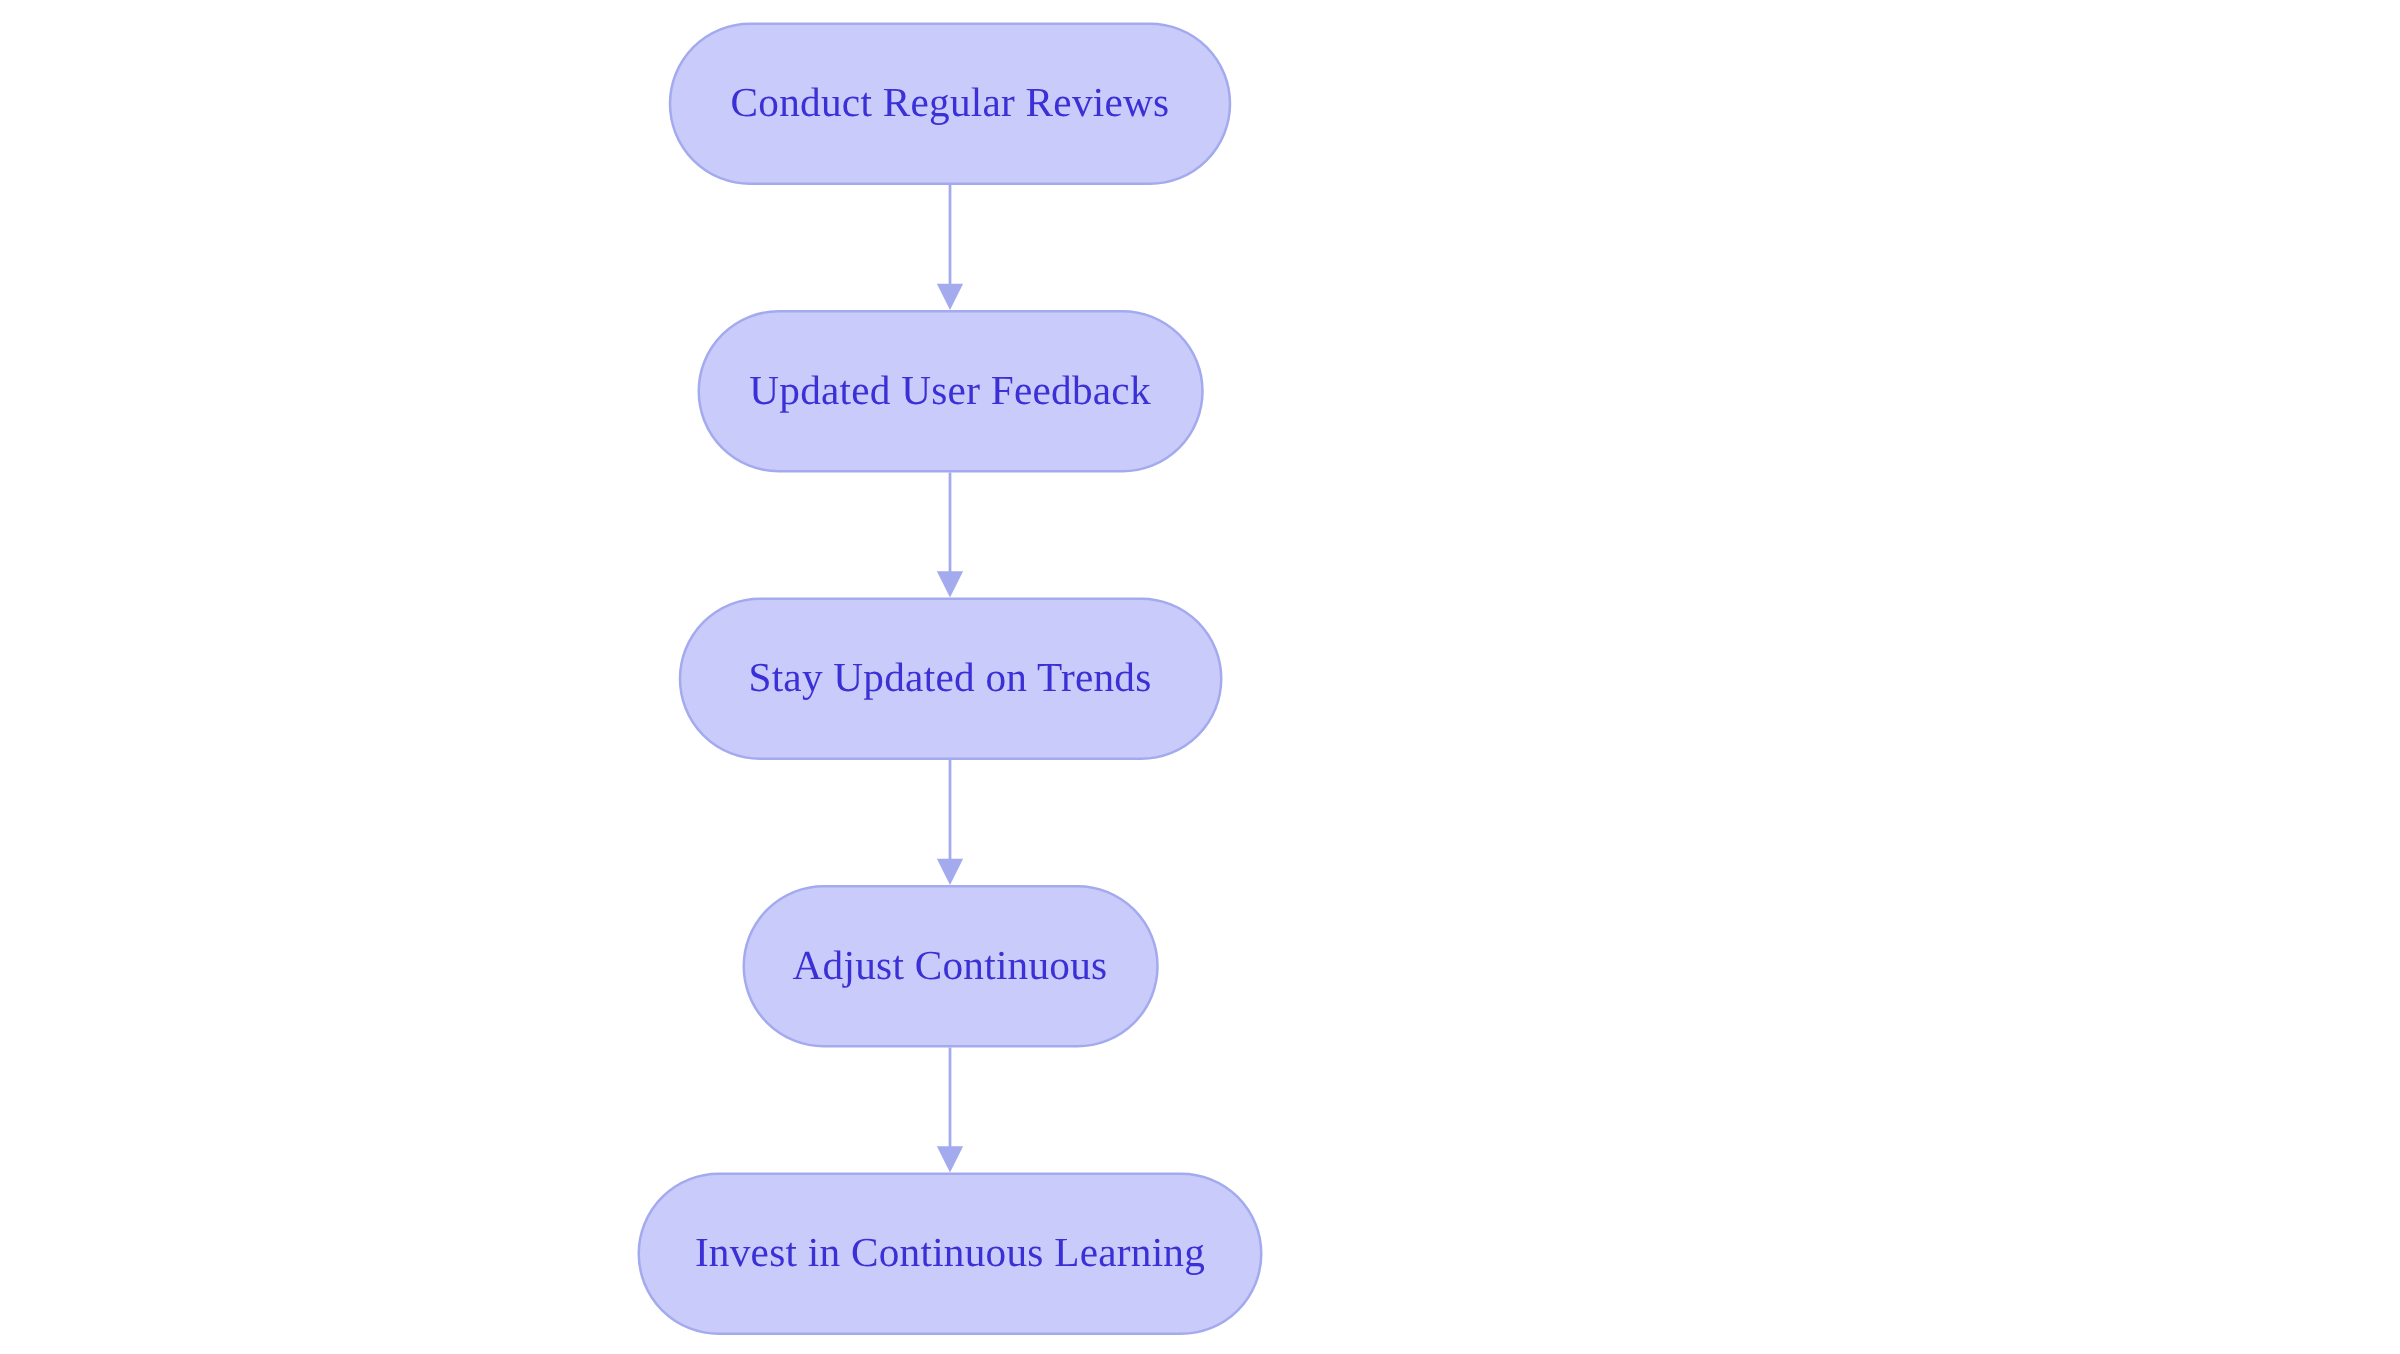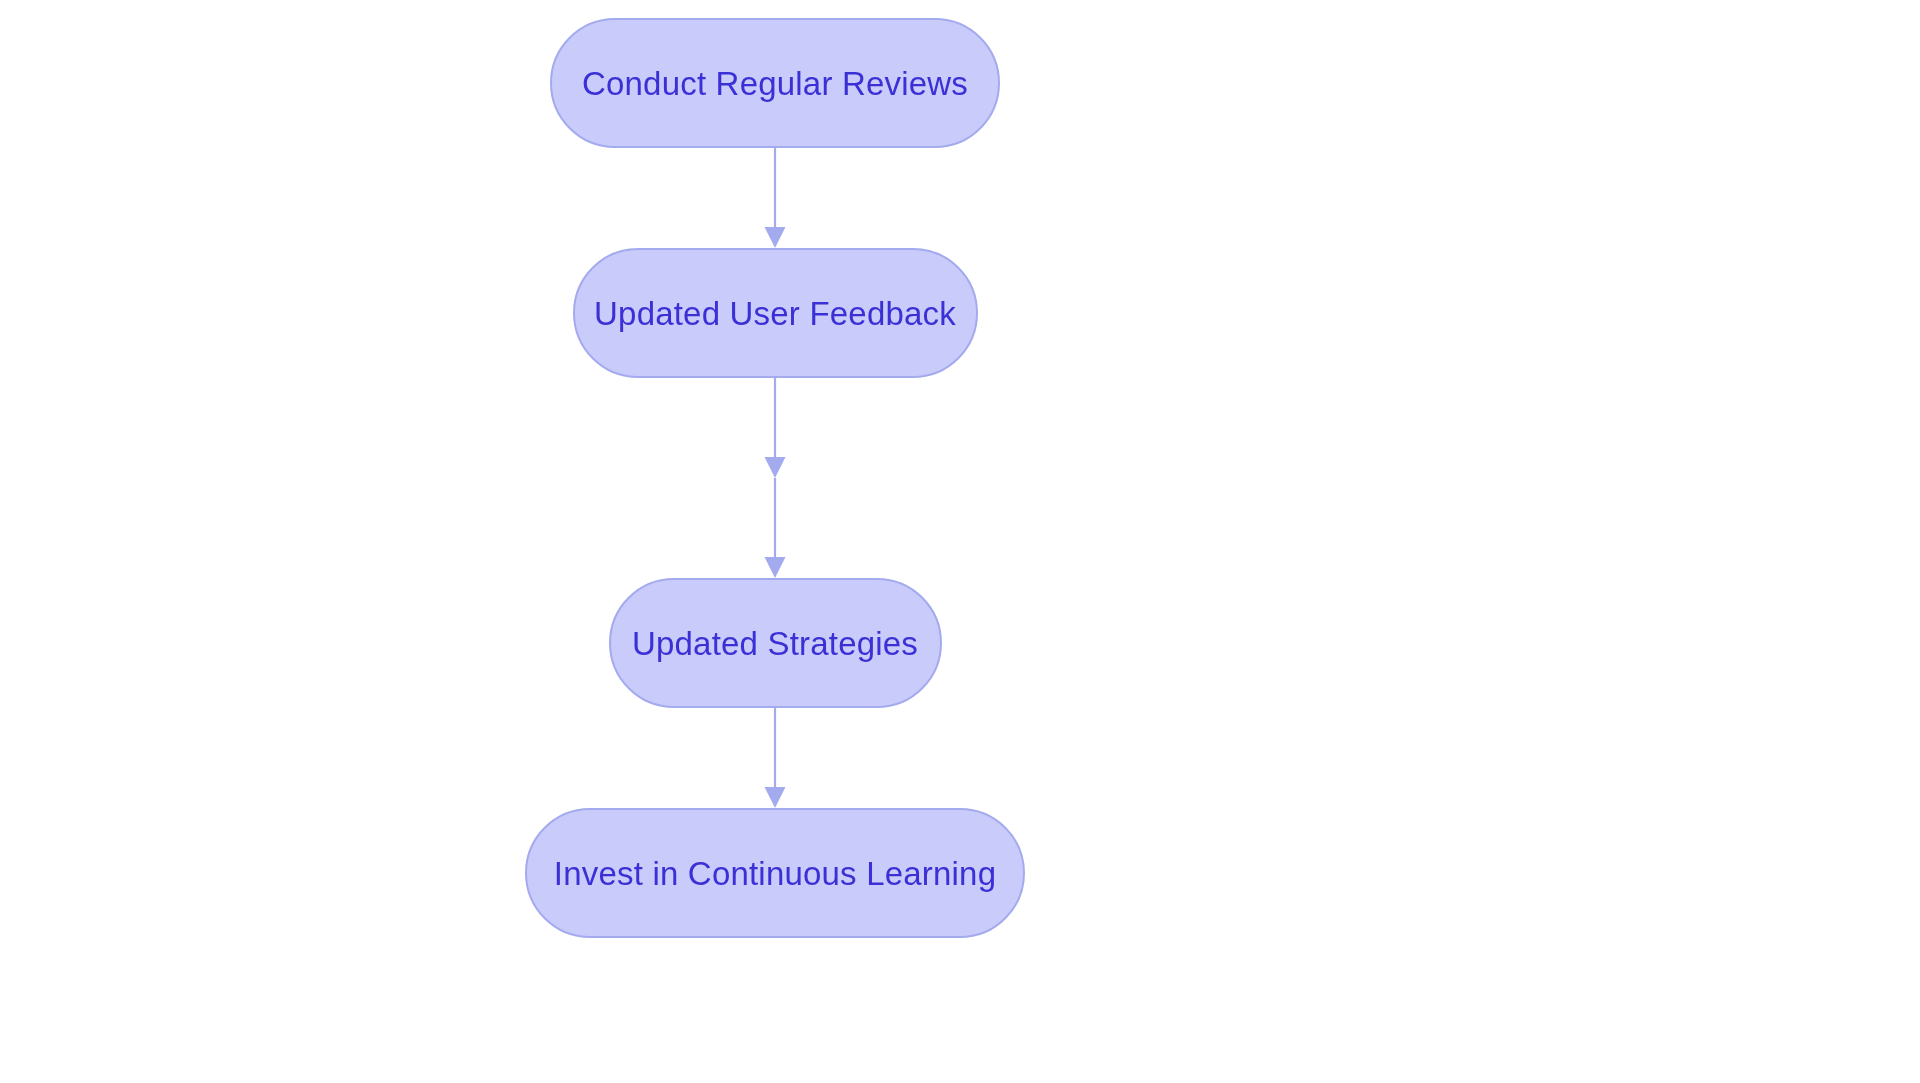--- a/index.html
+++ b/index.html
@@ -17,30 +17,31 @@
 
   #flow-root {
     position: relative;
     width: 1920px;
     height: 1083px;
     background: #ffffff;
   }
 
   .flow-column {
     position: absolute;
-    left: 15px;
+    left: 0;
     top: 0;
     width: 1520px;
     height: 1083px;
     display: flex;
     flex-direction: column;
     align-items: center;
     justify-content: flex-start;
     padding-top: 18px;
     box-sizing: border-box;
+    font-family: Liberation Serif, serif;
   }
 
   .node {
     box-sizing: border-box;
     height: 130px;
     border-radius: 999px;
     background: #c9ccfa;
     border: 2px solid #a3aaee;
     display: flex;
     align-items: center;
@@ -99,30 +100,33 @@
       <span class="node-label">Updated User Feedback</span>
     </div>
 
     <div class="connector">
       <svg viewBox="0 0 24 100" xmlns="http://www.w3.org/2000/svg" aria-hidden="true">
         <line x1="12" y1="0" x2="12" y2="80" stroke="#a3aaee" stroke-width="2.2"></line>
         <polygon points="12,100 1.5,79 22.5,79" fill="#a3aaee"></polygon>
       </svg>
     </div>
 
+    <div class="node n3">
+      <span class="node-label">Stay Updated on Trends</span>
+    </div>
 
     <div class="connector">
       <svg viewBox="0 0 24 100" xmlns="http://www.w3.org/2000/svg" aria-hidden="true">
         <line x1="12" y1="0" x2="12" y2="80" stroke="#a3aaee" stroke-width="2.2"></line>
         <polygon points="12,100 1.5,79 22.5,79" fill="#a3aaee"></polygon>
       </svg>
     </div>
 
     <div class="node n4">
-      <span class="node-label">Updated Strategies</span>
+      <span class="node-label">Adjust Continuous</span>
     </div>
 
     <div class="connector">
       <svg viewBox="0 0 24 100" xmlns="http://www.w3.org/2000/svg" aria-hidden="true">
         <line x1="12" y1="0" x2="12" y2="80" stroke="#a3aaee" stroke-width="2.2"></line>
         <polygon points="12,100 1.5,79 22.5,79" fill="#a3aaee"></polygon>
       </svg>
     </div>
 
     <div class="node n5">

